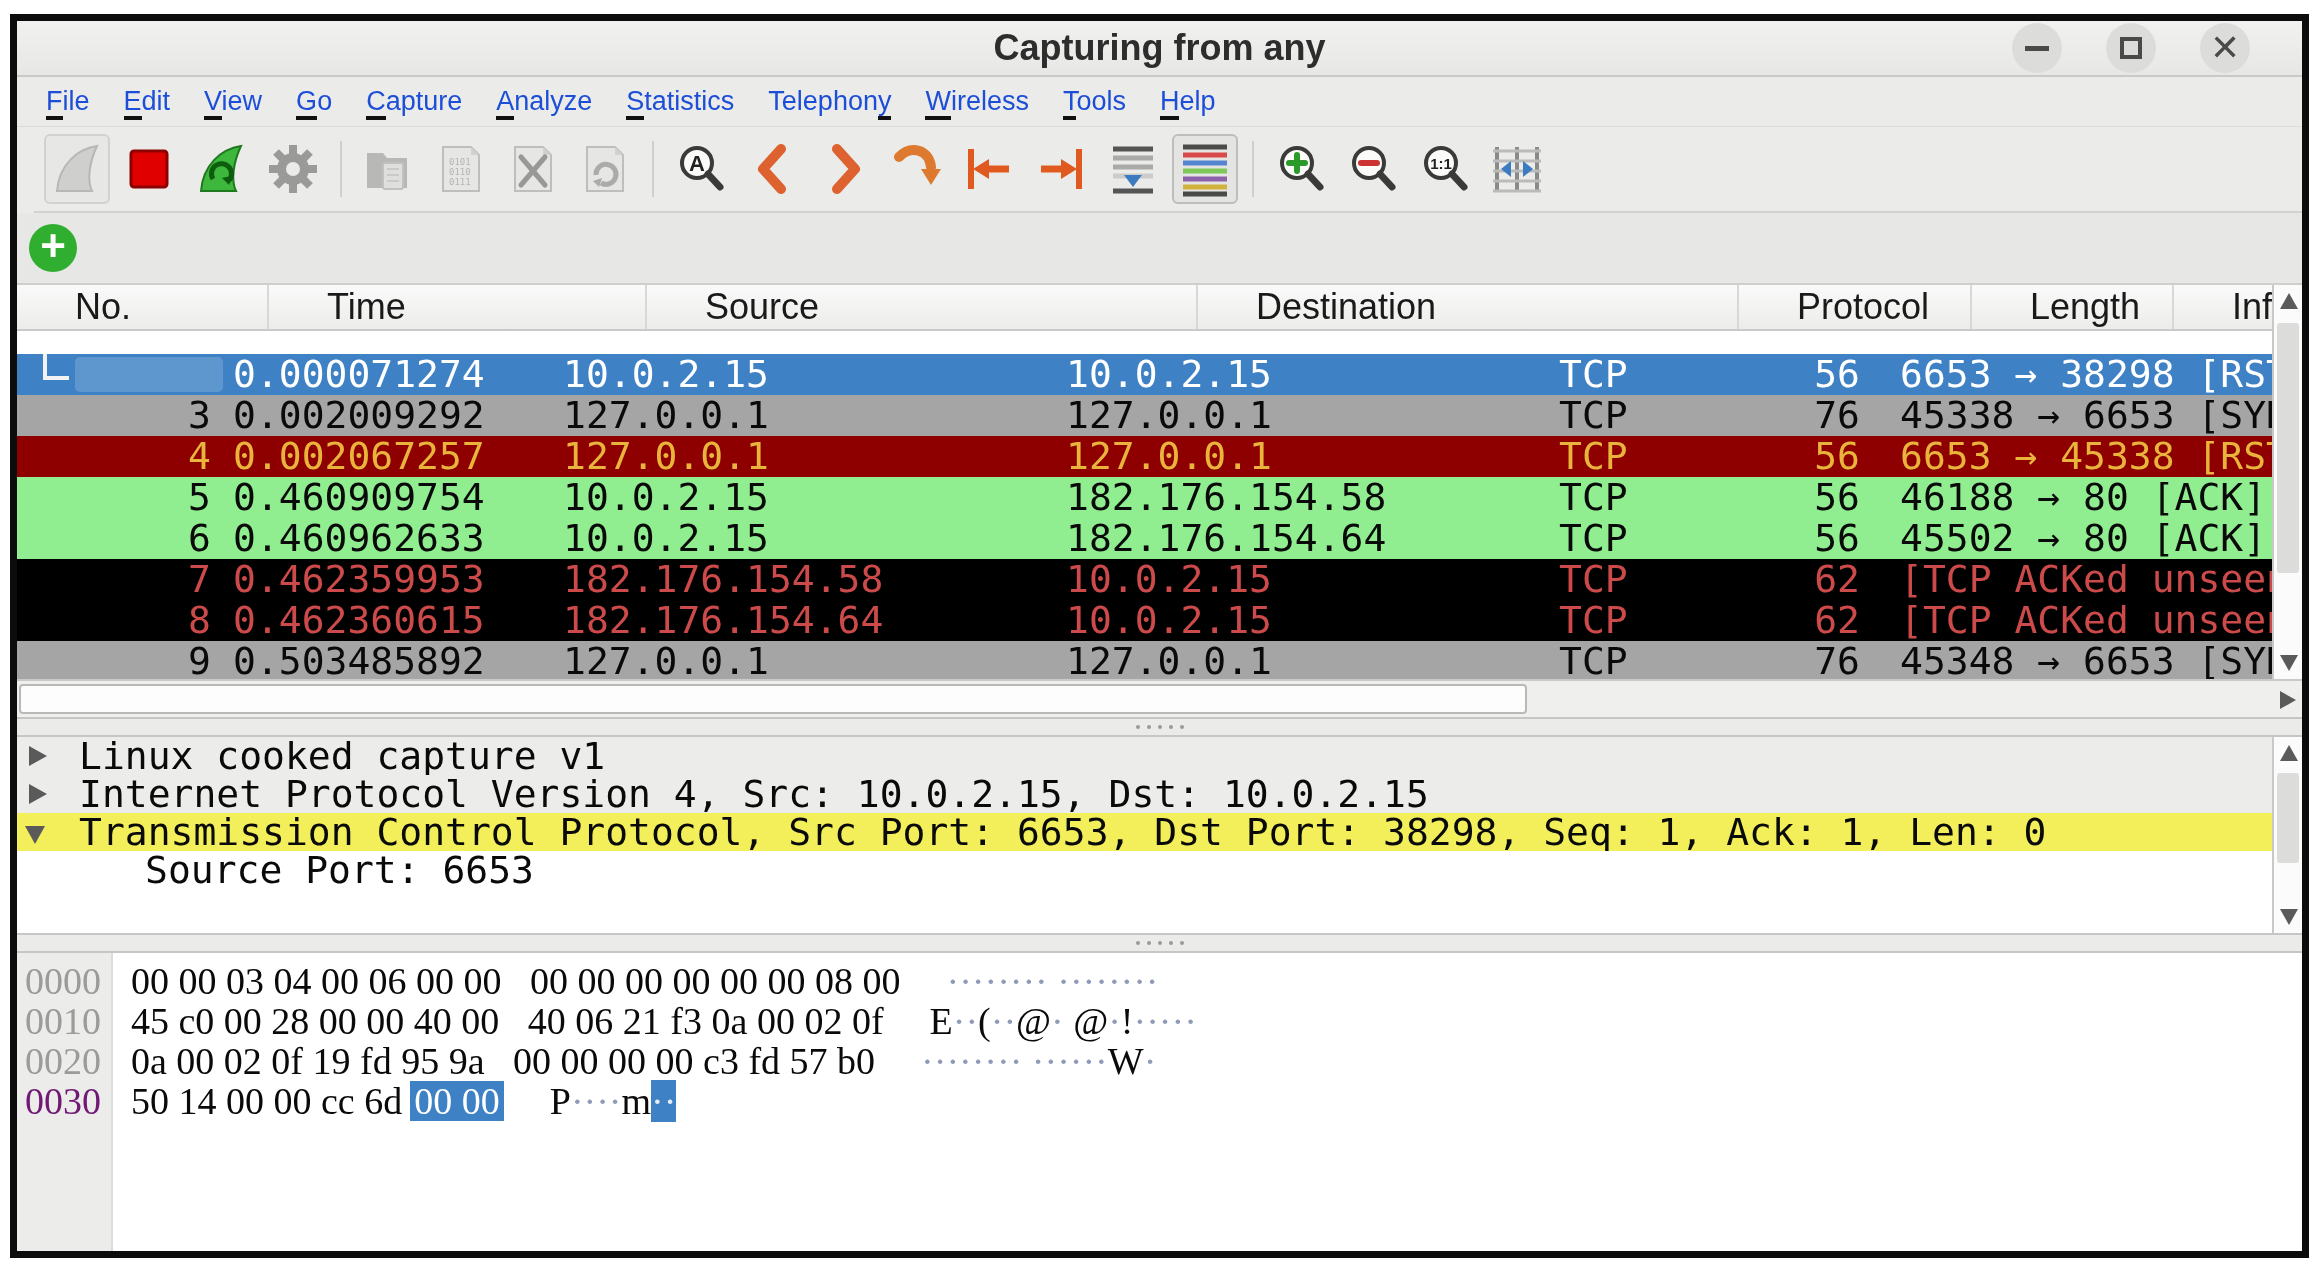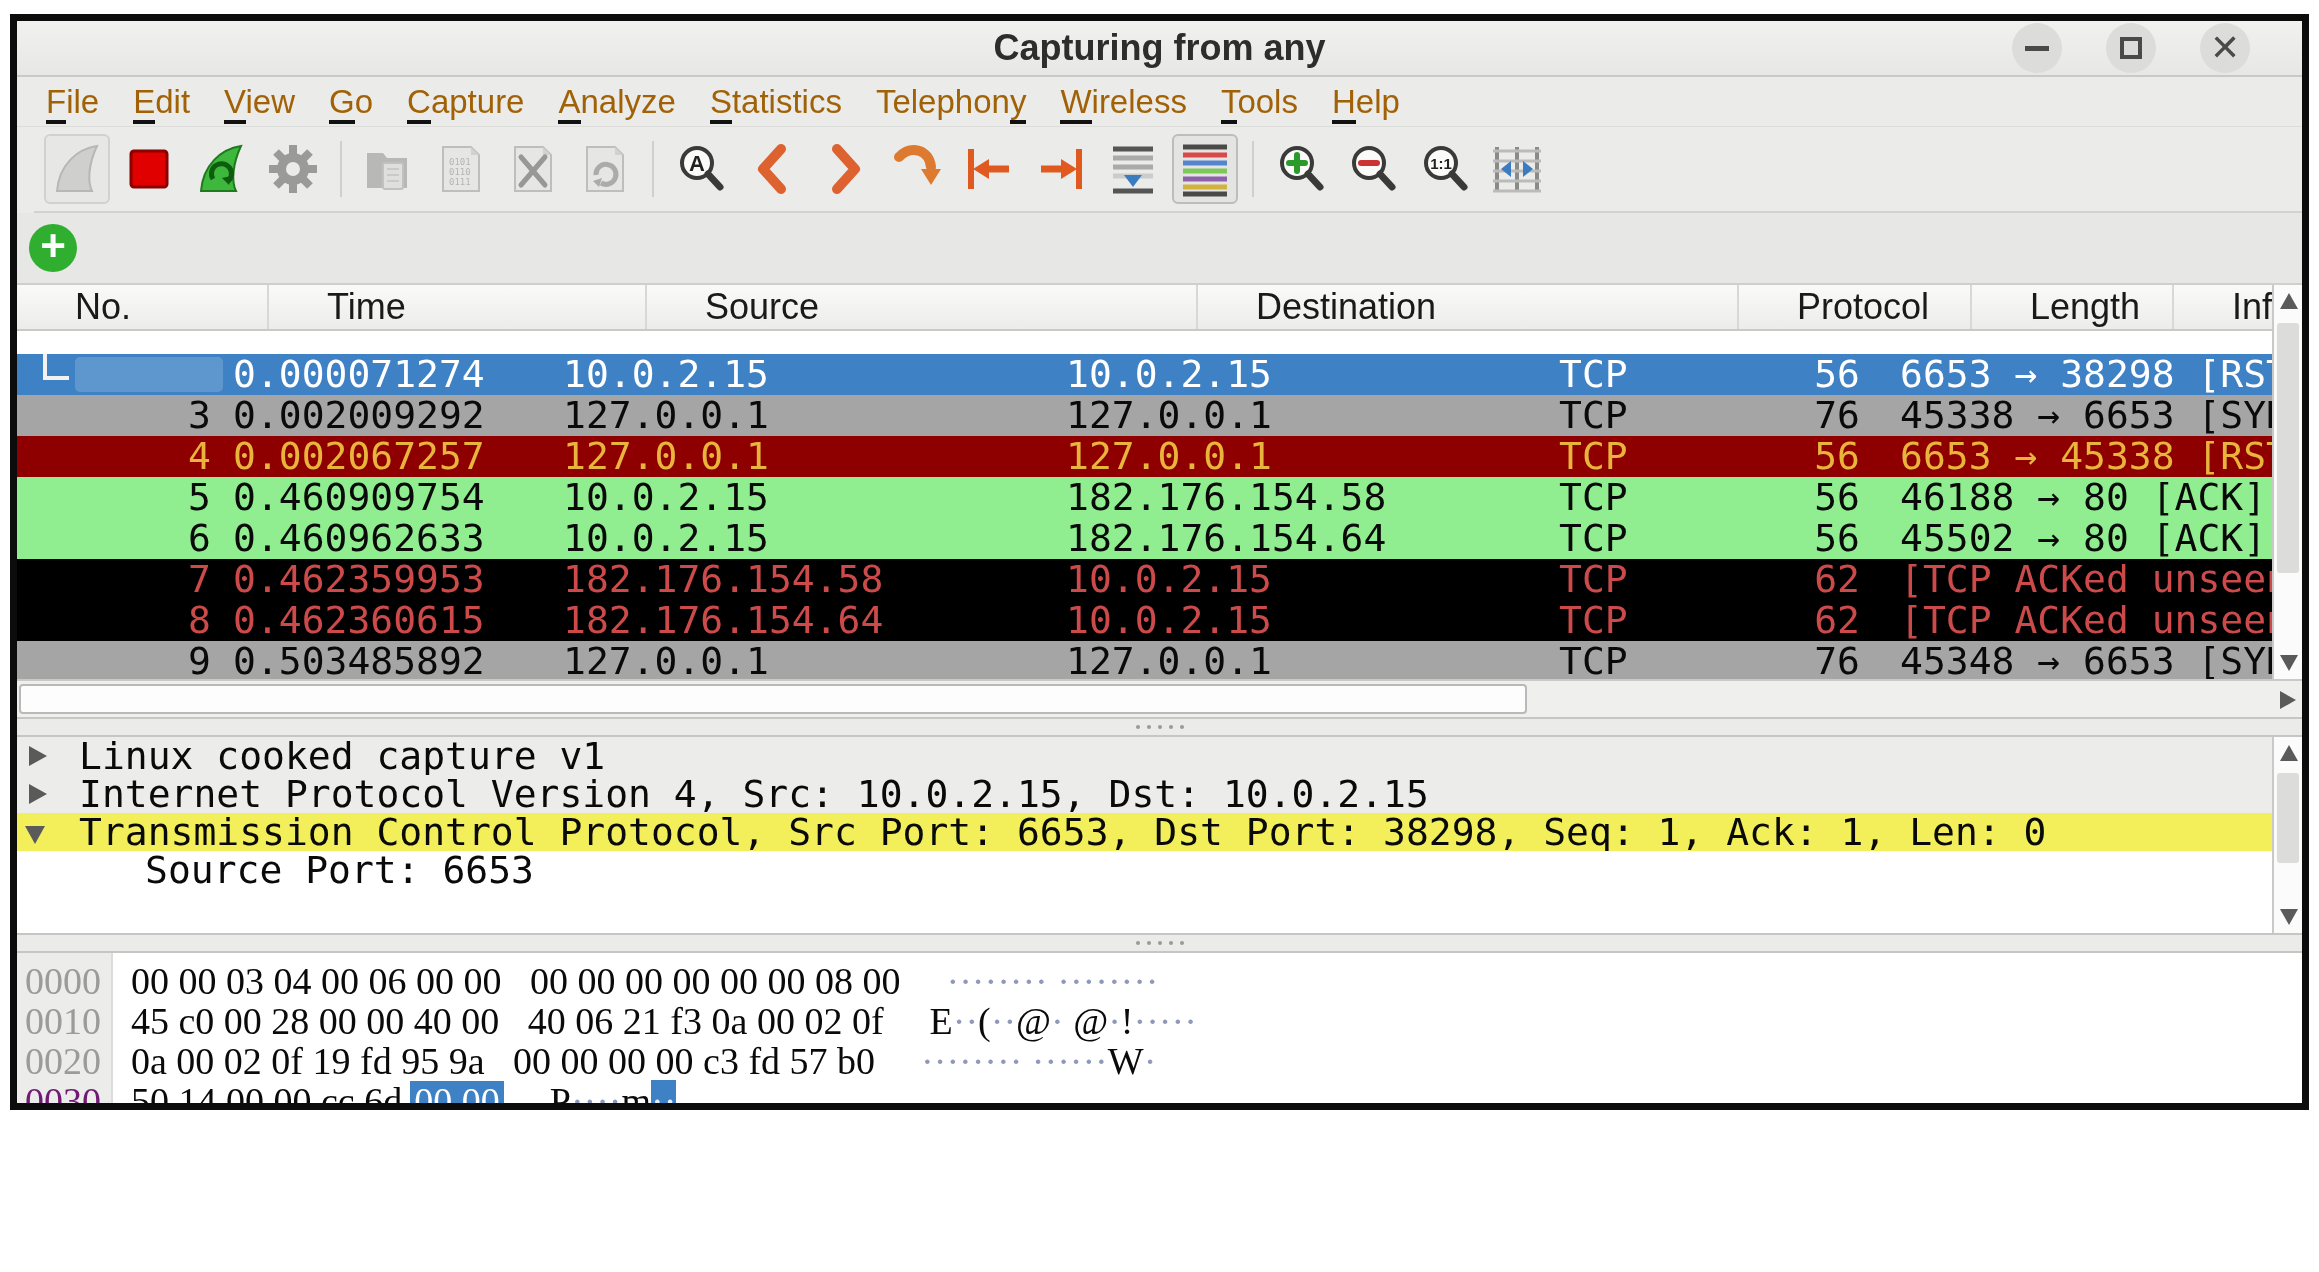--- a/index.html
+++ b/index.html
@@ -1,31 +1,31 @@
 <!DOCTYPE html>
 <html><head>
 <meta charset="utf-8">
 <style>
   html,body{margin:0;padding:0;background:#fff;}
   *{box-sizing:border-box;}
   #page{position:relative;width:2319px;height:1272px;background:#ffffff;font-family:"Liberation Sans",sans-serif;}
-  #window{position:absolute;left:10px;top:14px;width:2299px;height:1096px;border:7px solid #0c0c0c;background:#ebebe9;display:flex;flex-direction:column;overflow:hidden;}
+  #window{position:absolute;left:10px;top:14px;width:2299px;height:1244px;border:7px solid #0c0c0c;background:#ebebe9;display:flex;flex-direction:column;overflow:hidden;}
 
   
   .titlebar{position:relative;height:56px;flex:0 0 56px;background:linear-gradient(#f1f1ef,#e7e7e5);border-bottom:2px solid #c9c9c7;display:flex;align-items:center;justify-content:center;}
   .title{font-size:36px;font-weight:bold;color:#2d2d2d;}
   .winbtns{position:absolute;right:52px;top:2px;display:flex;gap:44px;}
   .winbtn{width:50px;height:50px;border-radius:50%;background:#dcdcda;display:flex;align-items:center;justify-content:center;color:#4a4a4a;}
   .winbtn .glyph-min{width:24px;height:5px;background:#4a4a4a;}
   .winbtn .glyph-max{width:22px;height:22px;border:4px solid #4a4a4a;}
   .winbtn .glyph-close{font-size:36px;line-height:36px;color:#4a4a4a;font-weight:bold;font-family:"DejaVu Sans",sans-serif;}
 
   
   .menubar{height:50px;flex:0 0 50px;background:#ebebe9;display:flex;align-items:center;padding-left:12px;border-bottom:1px solid #dcdcda;}
-  .menu-item{font-size:33px;color:#a16207;padding:0 17px;cursor:default;white-space:nowrap;}
+  .menu-item{font-size:27px;color:#1d4ed8;padding:0 17px;cursor:default;white-space:nowrap;}
   .menu-item u{text-decoration:none;border-bottom:4px solid #111;}
 
   
   .toolbar{height:86px;flex:0 0 86px;background:#ebebe9;border-bottom:2px solid #d2d2d0;display:flex;align-items:center;padding-left:10px;gap:6px;margin-left:17px;}
   .tbtn{width:66px;height:70px;display:flex;align-items:center;justify-content:center;border-radius:6px;}
   .tbtn svg{width:56px;height:56px;}
   .tbtn.framed{border:2px solid #bdbdbb;background:#e4e4e2;}
   .tbtn.disabled{opacity:.55;}
   .tsep{width:2px;height:56px;background:#cfcfcd;margin:0 8px;flex:0 0 2px;}
 

